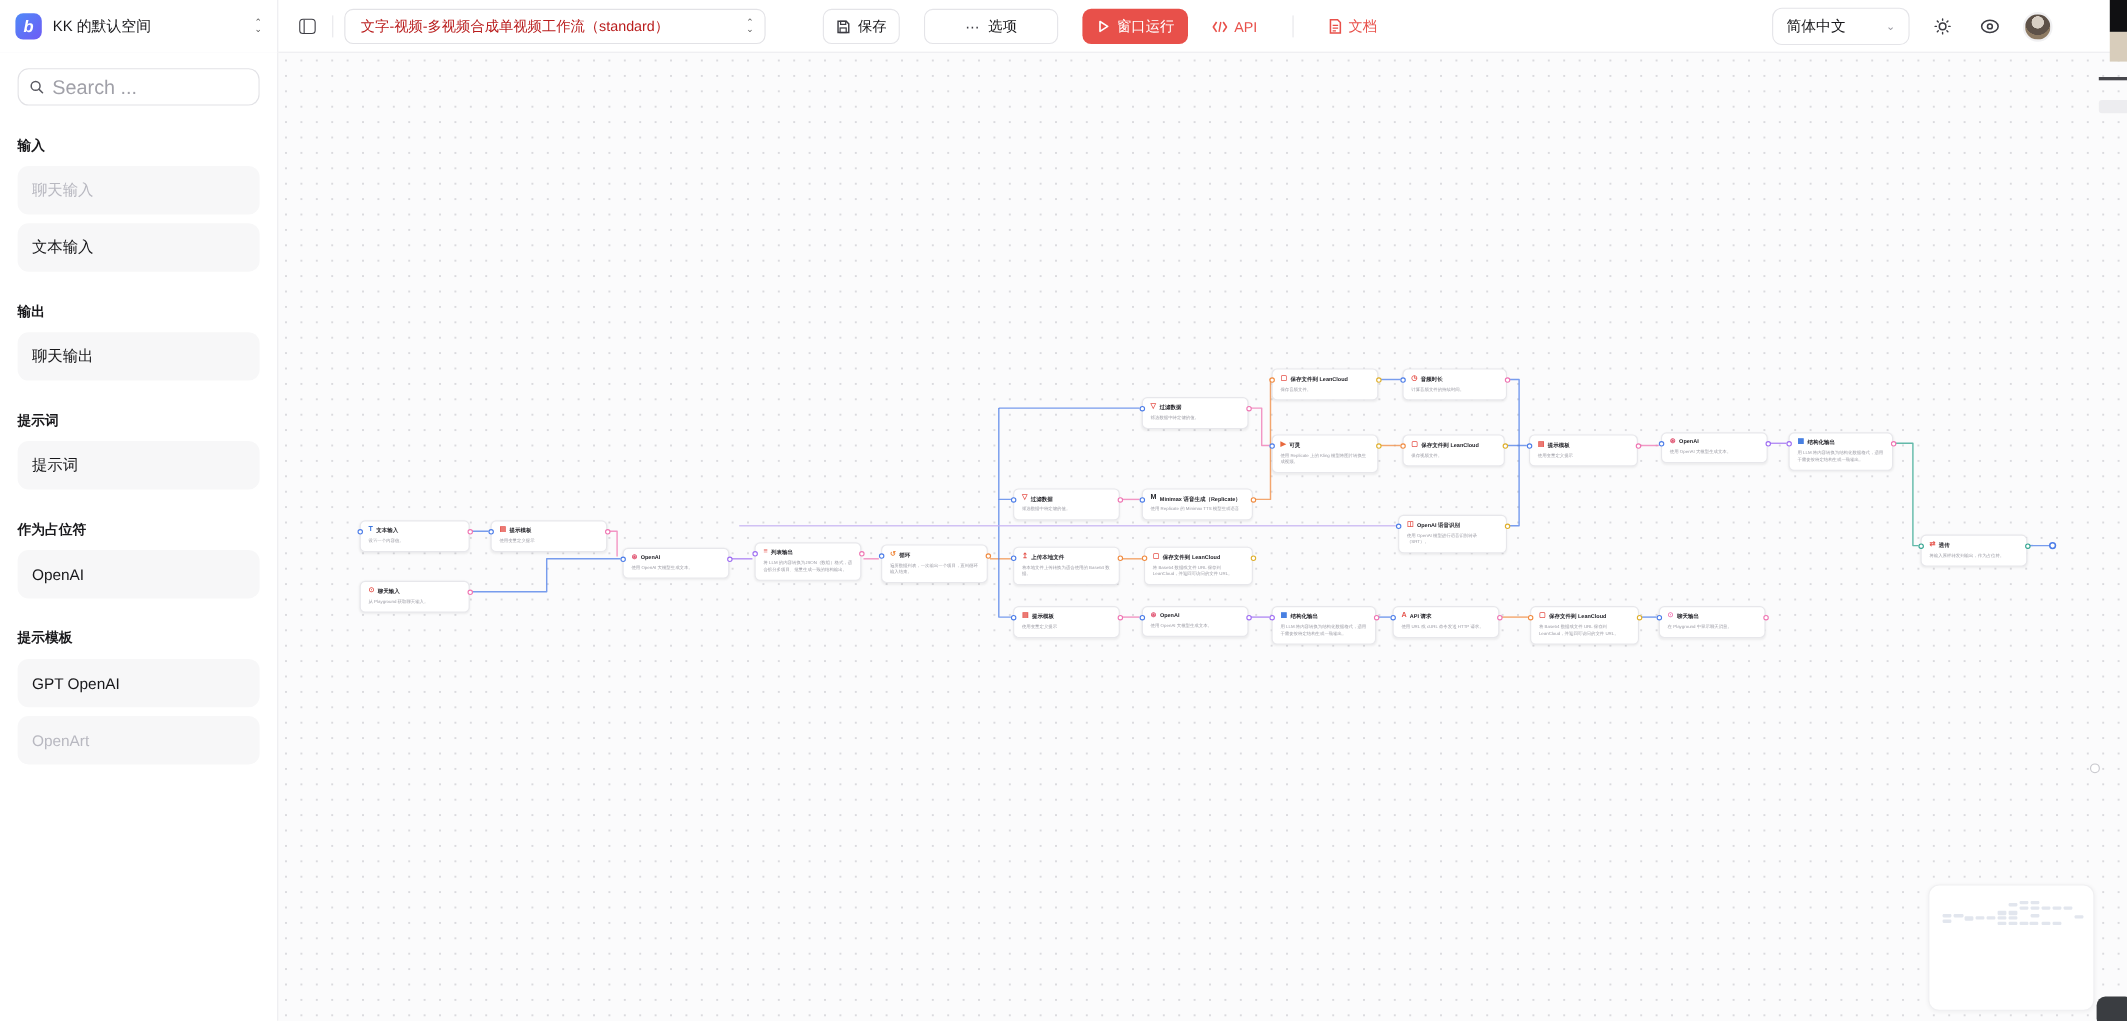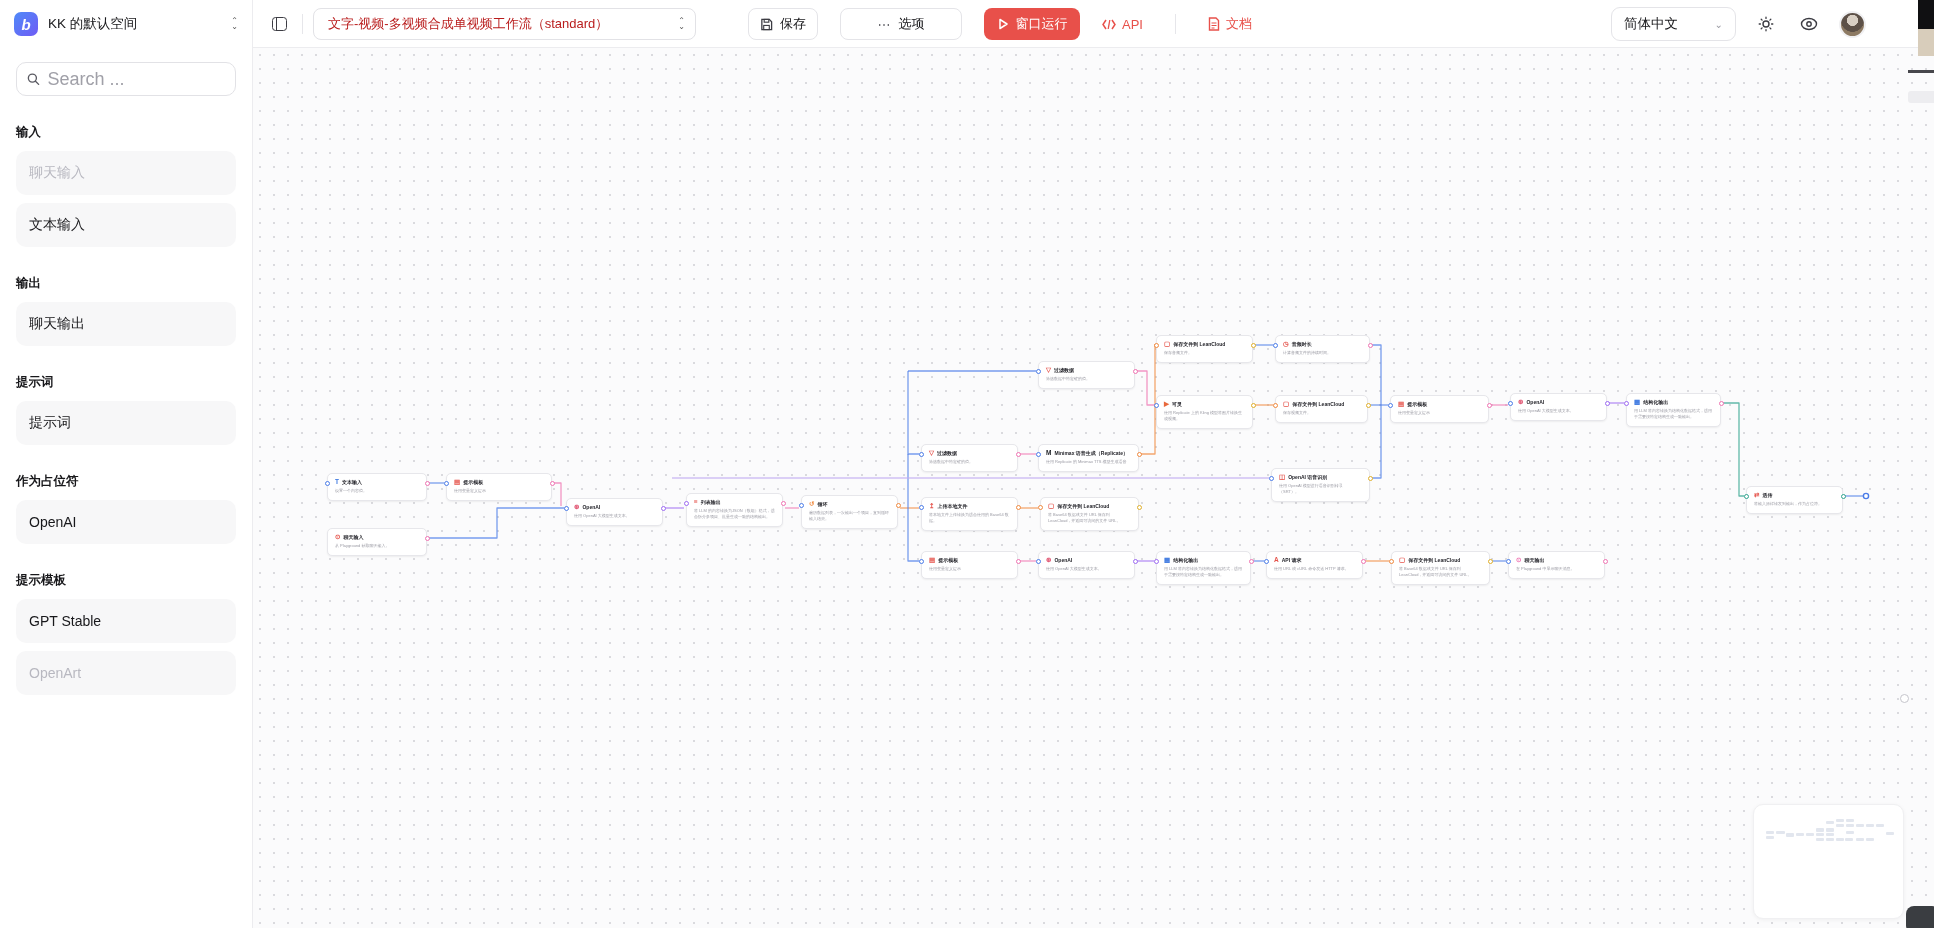--- a/index.html
+++ b/index.html
@@ -157,21 +157,21 @@
       <div class="sec-label">输入</div>
       <div class="side-item disabled">聊天输入</div>
       <div class="side-item">文本输入</div>
       <div class="sec-label">输出</div>
       <div class="side-item">聊天输出</div>
       <div class="sec-label">提示词</div>
       <div class="side-item">提示词</div>
       <div class="sec-label">作为占位符</div>
       <div class="side-item">OpenAI</div>
       <div class="sec-label">提示模板</div>
-      <div class="side-item">GPT Stable</div>
+      <div class="side-item">GPT OpenAI</div>
       <div class="side-item disabled">OpenArt</div>
     </div>
 </div>
 
 <div class="canvas">
   <svg class="edges" id="edges-svg" viewBox="0 0 1681 880">
       <polyline points="174,435 191,435" fill="none" stroke="#4b7ce8" stroke-width="1.3" stroke-linejoin="round" opacity="0.75"></polyline>
       <polyline points="174,490 244,490 244,460 311,460" fill="none" stroke="#4b7ce8" stroke-width="1.3" stroke-linejoin="round" opacity="0.75"></polyline>
       <polyline points="301,435 308,435 308,458" fill="none" stroke="#ef74b2" stroke-width="1.3" stroke-linejoin="round" opacity="0.75"></polyline>
       <polyline points="412,460 431,460" fill="none" stroke="#9d6bf2" stroke-width="1.3" stroke-linejoin="round" opacity="0.75"></polyline>

